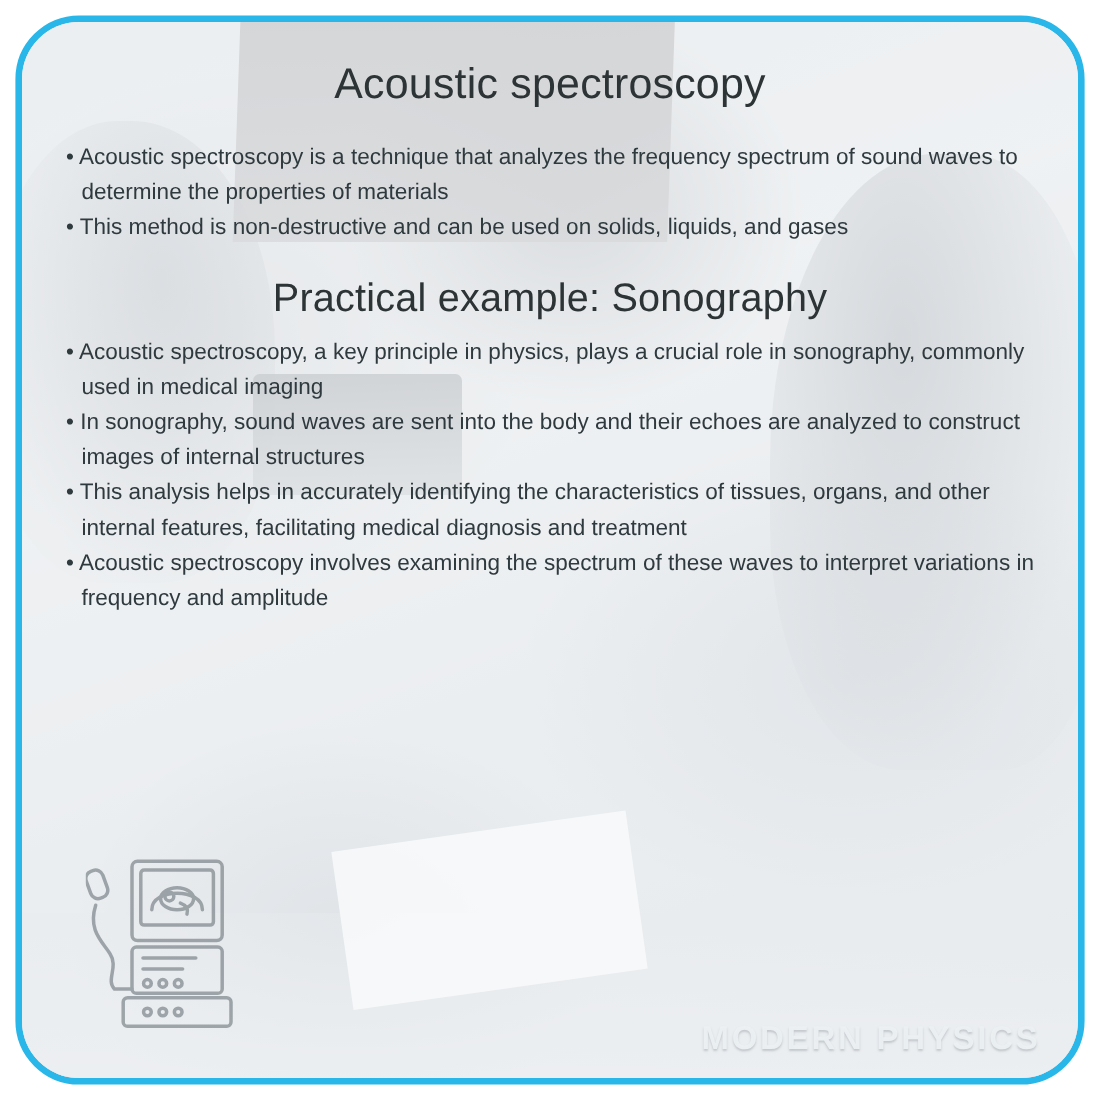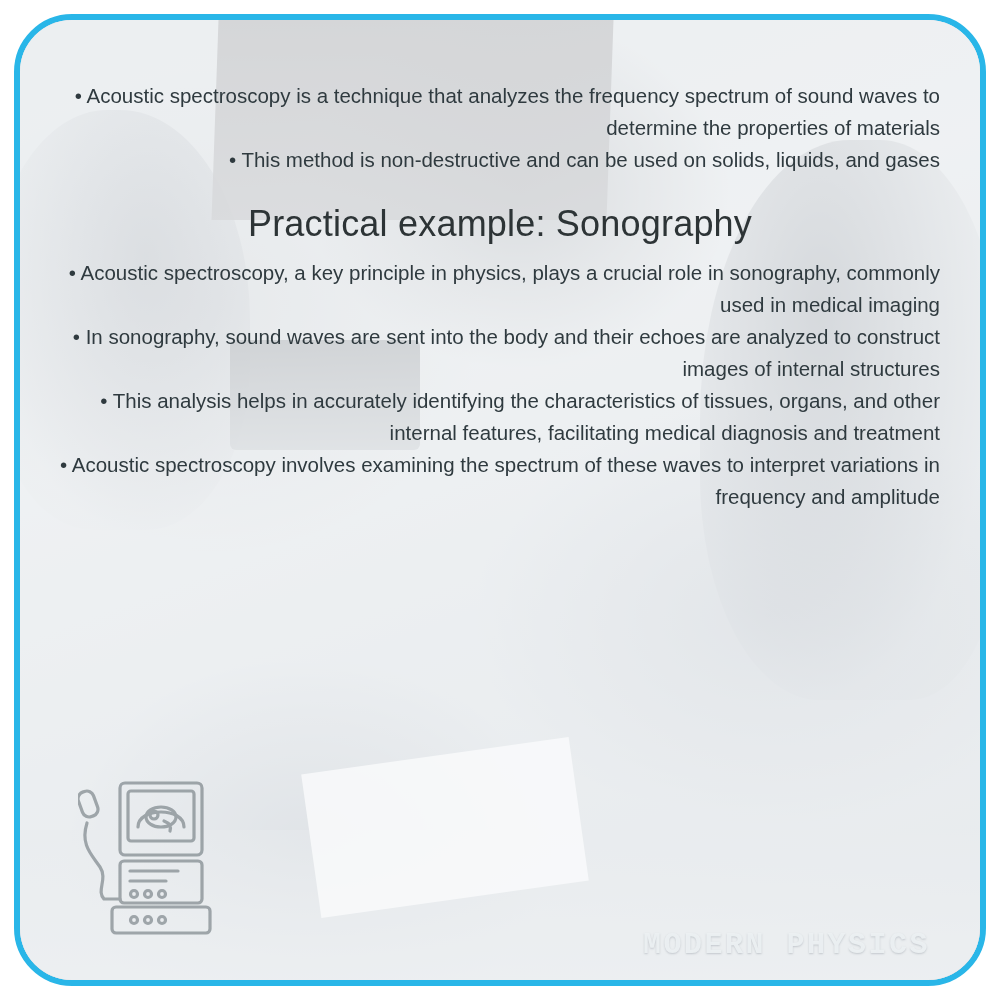--- a/index.html
+++ b/index.html
@@ -106,21 +106,20 @@
     font-weight: 400;
     color: #2d3436;
     text-align: center;
     letter-spacing: 0.2px;
     line-height: 1.2;
   }
   ul.bullets {
     list-style: none;
     margin: 0;
     padding: 0;
-    text-align: right;
   }
   ul.bullets li {
     font-size: 20.5px;
     line-height: 32px;
     color: #2f3a3f;
     margin: 0;
     text-indent: -14px;
     padding-left: 14px;
   }
   #block1 { margin-top: 26px; }
@@ -132,48 +131,48 @@
     position: absolute;
     left: 58px;
     bottom: 40px;
     width: 170px;
     height: 165px;
     opacity: 0.55;
   }
   
   #watermark {
     position: absolute;
-    right: 50px;
+    right: 34px;
     bottom: 18px;
     font-size: 30px;
     letter-spacing: 2.5px;
     font-weight: 700;
     color: rgba(236,240,242,0.95);
     text-shadow: 0 1px 2px rgba(120,130,140,0.35);
-    font-family: Liberation Mono, monospace;
   }
 </style>
 </head>
 <body>
 
 <div id="card">
   <div id="frame">
 
     <div id="photo">
       <div id="shape-person-left"></div>
       <div id="shape-person-right"></div>
       <div id="shape-laptop"></div>
       <div id="shape-monitor"></div>
       <div id="shape-couch"></div>
       <div id="shape-paper"></div>
     </div>
 
     <div id="wash"></div>
 
     <div id="content">
+      <h1 class="title">Acoustic spectroscopy</h1>
 
       <ul class="bullets" id="block1">
         <li>• Acoustic spectroscopy is a technique that analyzes the frequency spectrum of sound waves to determine the properties of materials</li>
         <li>• This method is non-destructive and can be used on solids, liquids, and gases</li>
       </ul>
 
       <div id="subtitle-wrap">
         <h2 class="subtitle">Practical example: Sonography</h2>
       </div>
 

